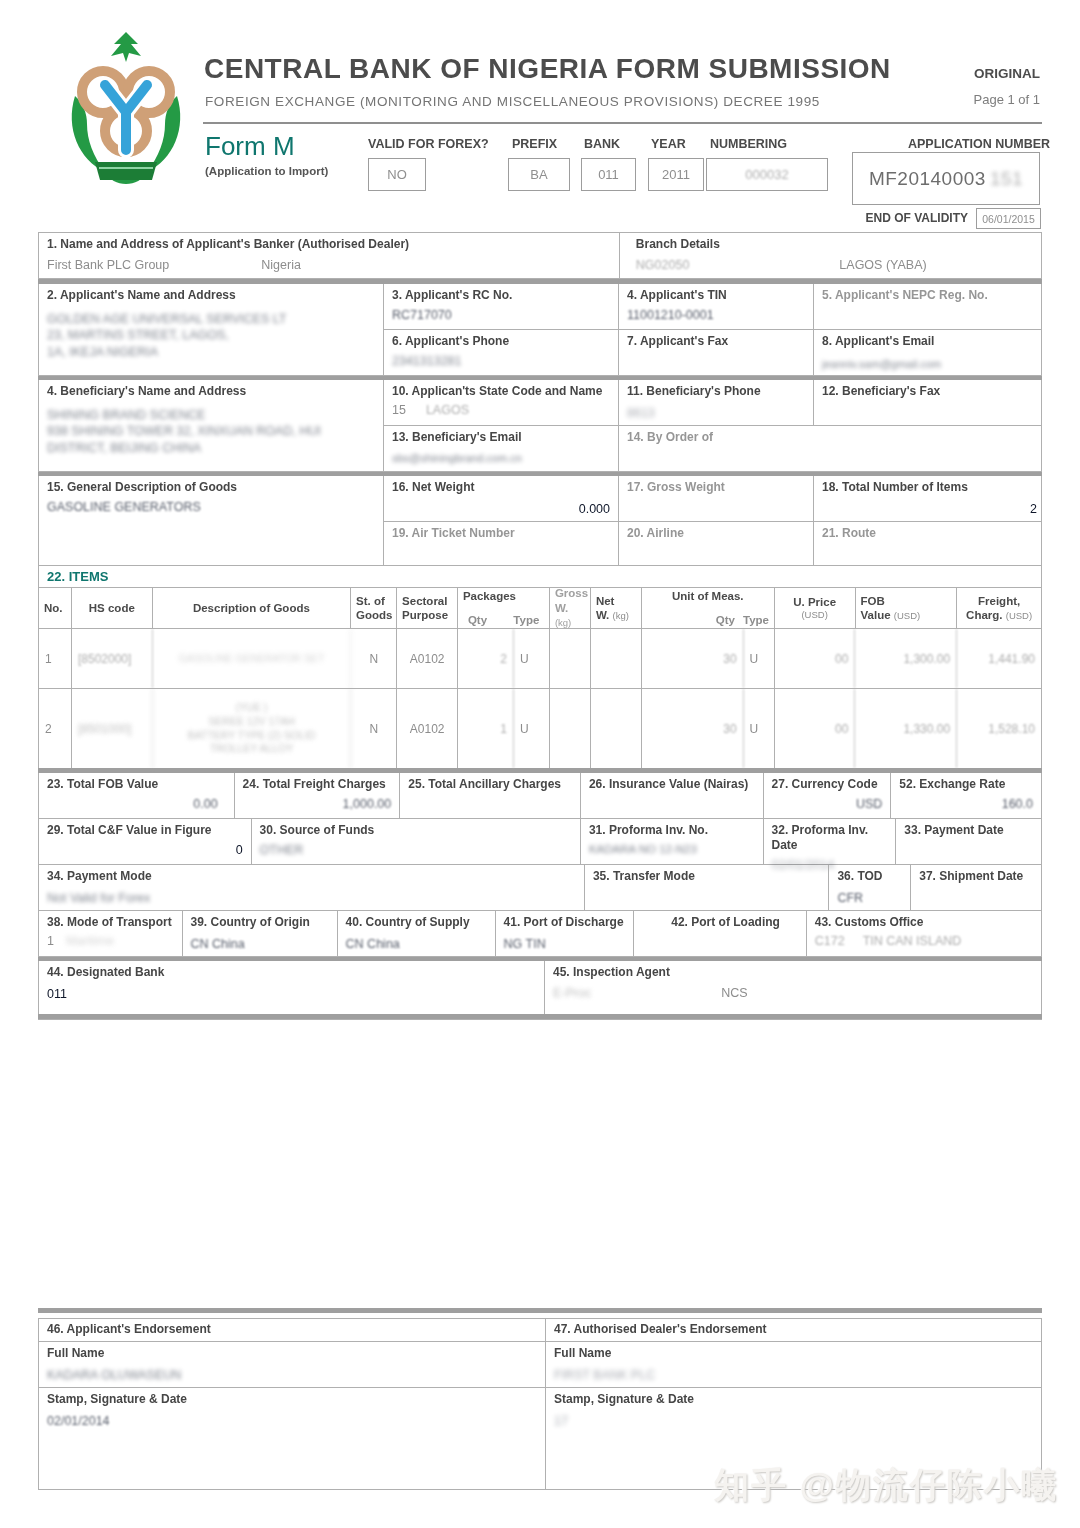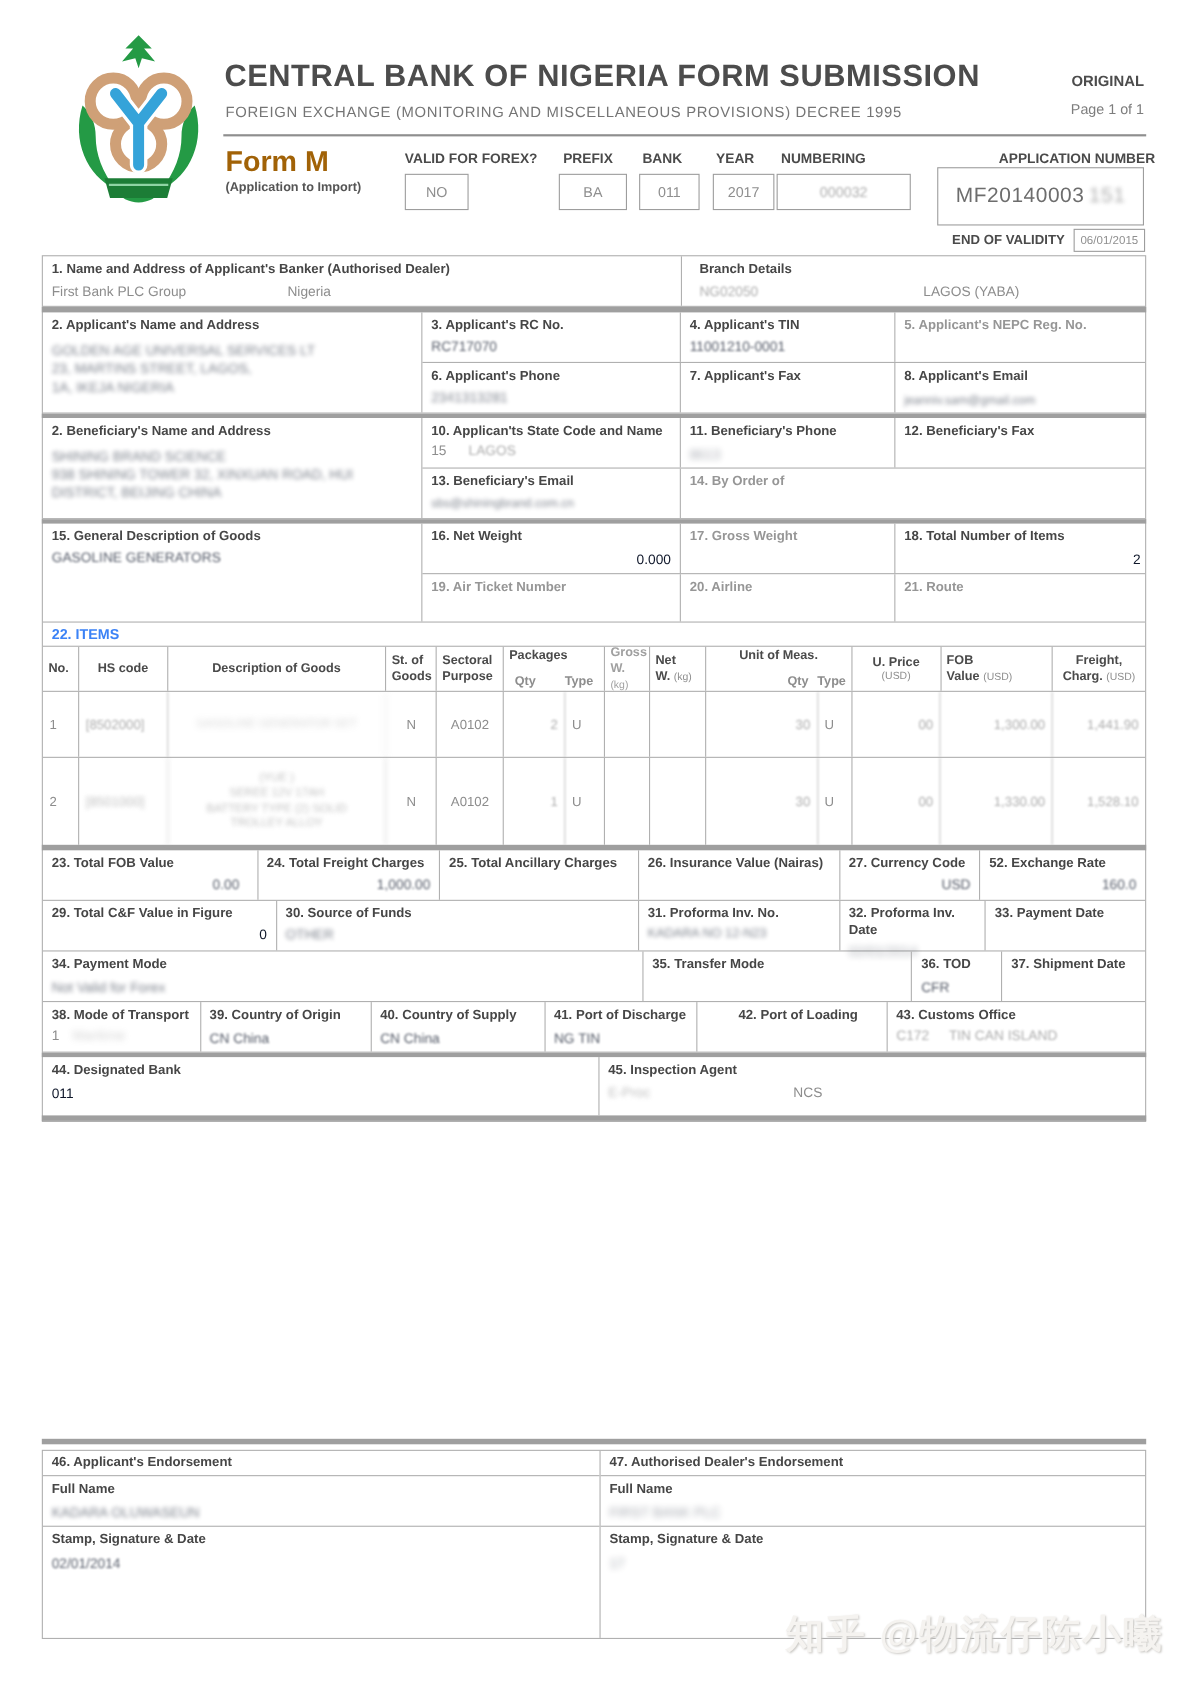--- a/index.html
+++ b/index.html
@@ -36,21 +36,21 @@
 .bar4 { height:4px; }
 .c { border-right:1px solid #b0b0b0; padding:4px 8px; position:relative; }
 .c.last { border-right:none; }
 .wrap { display:flex; flex-direction:column; width:657px; }
 .wrow { display:flex; flex:1; }
 .wrow.first { border-bottom:1px solid #b0b0b0; }
 .h46 { height:46px; } .h92 { height:92px; } .h90 { height:90px; } .h53 { height:53px; }
 .vrow { display:flex; margin-top:6px; font-size:12.5px; color:#8d8d8d; }
 
 
-.band { height:22px; display:flex; align-items:center; padding:0 8px; border-bottom:1px solid #b0b0b0; font-size:13px; font-weight:bold; color:#3b82f6; }
+.band { height:22px; display:flex; align-items:center; padding:0 8px; border-bottom:1px solid #b0b0b0; font-size:13px; font-weight:bold; color:#0f766e; }
 .th { height:41px; border-bottom:1px solid #b0b0b0; display:flex; }
 .trow { display:flex; border-bottom:1px solid #b0b0b0; }
 .ir1 { height:60px; } .ir2 { height:79px; border-bottom:none; }
 .tc { border-right:1px solid #b0b0b0; padding:2px 5px; display:flex; flex-direction:column; justify-content:center; font-size:11.5px; font-weight:bold; color:#4a4a4a; line-height:1.25; }
 .tc.last { border-right:none;align-items:center; }
 .tc .sm { font-size:9.5px; color:#8d8d8d; font-weight:normal; }
 .tc.gy, .tc.gy .sm { color:#a0a0a0; }
 .tv { border-right:1px solid #b0b0b0; display:flex; align-items:center; font-size:12px; color:#8d8d8d; padding:2px 6px; }
 .tv.last { border-right:none; }
 .tv.end { justify-content:flex-end; }
@@ -91,34 +91,34 @@
     <path d="M40 134 L102 134 L97 152 L45 152 Z" fill="#1c7d36"></path>
     <path d="M44 140 L98 140" stroke="#8fd4a4" stroke-width="2"></path>
   </svg>
 
   <div class="abs hdr-title" style="left:204px; top:53px; width:700px;">CENTRAL BANK OF NIGERIA FORM SUBMISSION</div>
   <div class="abs hdr-sub" style="left:205px; top:94px; width:720px;">FOREIGN EXCHANGE (MONITORING AND MISCELLANEOUS PROVISIONS) DECREE 1995</div>
   <div class="abs orig" style="left:900px; top:66px; width:140px;">ORIGINAL</div>
   <div class="abs pageno" style="left:900px; top:92px; width:140px;">Page  1 of  1</div>
   <div class="abs hdr-rule" style="left:203px; top:122px; width:839px;"></div>
 
-  <div class="abs" style="left:205px; top:131px; font-size:26px; font-weight:bold; color:#a16207;">Form M</div>
+  <div class="abs" style="left:205px; top:131px; font-size:26px; font-weight:normal; color:#0f766e;">Form M</div>
   <div class="abs" style="left:205px; top:165px; font-size:11.5px; font-weight:bold; color:#555;">(Application to Import)</div>
 
   <div class="abs mlabel" style="left:368px; top:137px;">VALID FOR FOREX?</div>
   <div class="abs mbox" style="left:368px; top:158px; width:58px; height:33px;">NO</div>
 
   <div class="abs mlabel" style="left:512px; top:137px;">PREFIX</div>
   <div class="abs mbox" style="left:508px; top:158px; width:62px; height:33px;">BA</div>
 
   <div class="abs mlabel" style="left:584px; top:137px;">BANK</div>
   <div class="abs mbox" style="left:581px; top:158px; width:55px; height:33px;">011</div>
 
   <div class="abs mlabel" style="left:651px; top:137px;">YEAR</div>
-  <div class="abs mbox" style="left:648px; top:158px; width:56px; height:33px;">2017</div>
+  <div class="abs mbox" style="left:648px; top:158px; width:56px; height:33px;">2011</div>
 
   <div class="abs mlabel" style="left:710px; top:137px;">NUMBERING</div>
   <div class="abs mbox" style="left:706px; top:158px; width:122px; height:33px;">
     <span class="b1">000032</span>
   </div>
 
   <div class="abs mlabel" style="left:908px; top:137px; width:180px; text-align:left;">APPLICATION NUMBER</div>
   <div class="abs appbox" style="left:852px; top:152px; width:188px; height:53px;">
     <span>MF20140003</span>
     <span class="b2" style="margin-left:4px;">151</span>
@@ -184,21 +184,21 @@
             <div class="val b2" style="margin-top:8px; font-size:11px;">jeanniv.sam@gmail.com</div>
           </div>
         </div>
       </div>
     </div>
 
     <div class="bar bar4"></div>
 
     <div class="row h92">
       <div class="c" style="width:347px;">
-        <div class="lbl">2. Beneficiary's Name and Address</div>
+        <div class="lbl">4. Beneficiary's Name and Address</div>
         <div class="val b2" style="margin-top:8px;">SHINING BRAND SCIENCE</div>
         <div class="val b2">938 SHINING TOWER 32, XINXUAN ROAD, HUI</div>
         <div class="val b2">DISTRICT, BEIJING CHINA</div>
       </div>
       <div class="wrap">
         <div class="wrow first">
           <div class="c" style="width:235px;">
             <div class="lbl">10. Applican'ts State Code and Name</div>
             <div class="vrow" style="margin-top:4px;">
               <span>15</span>

